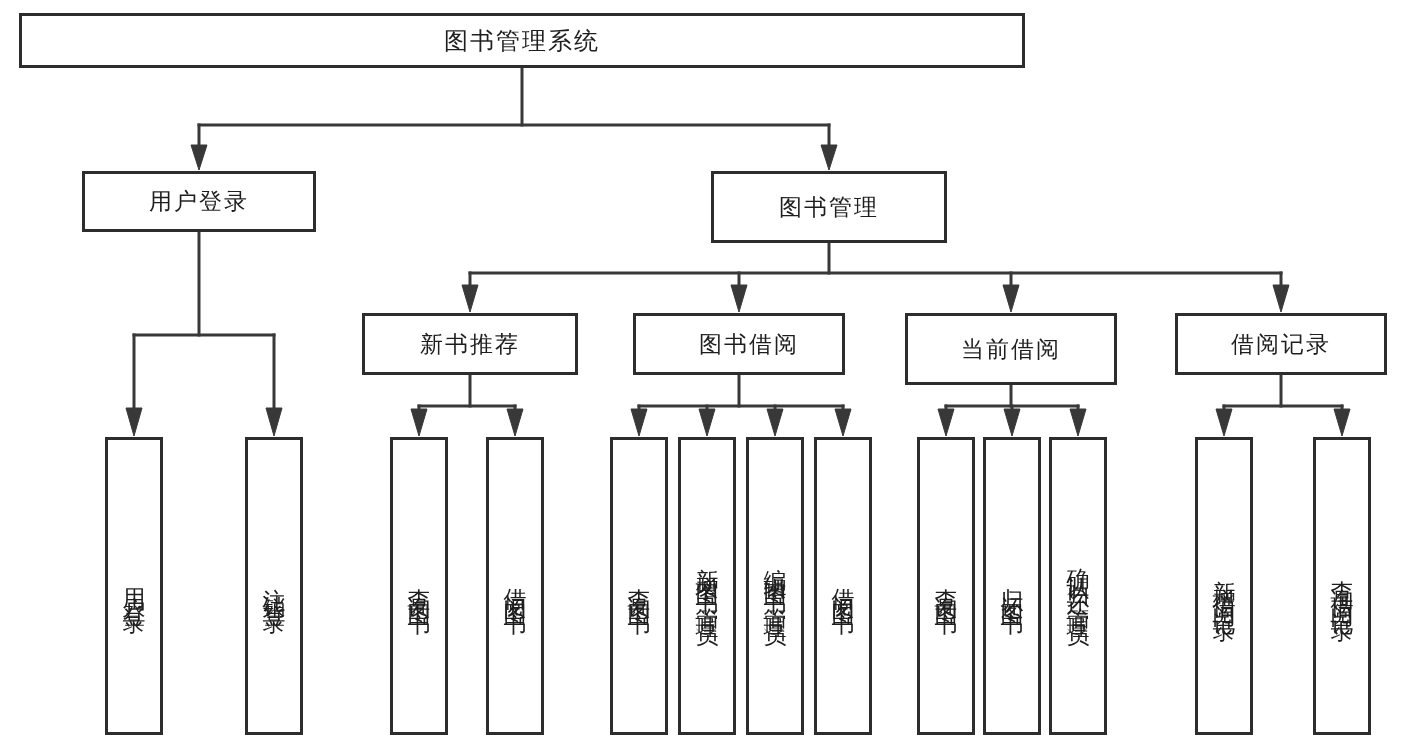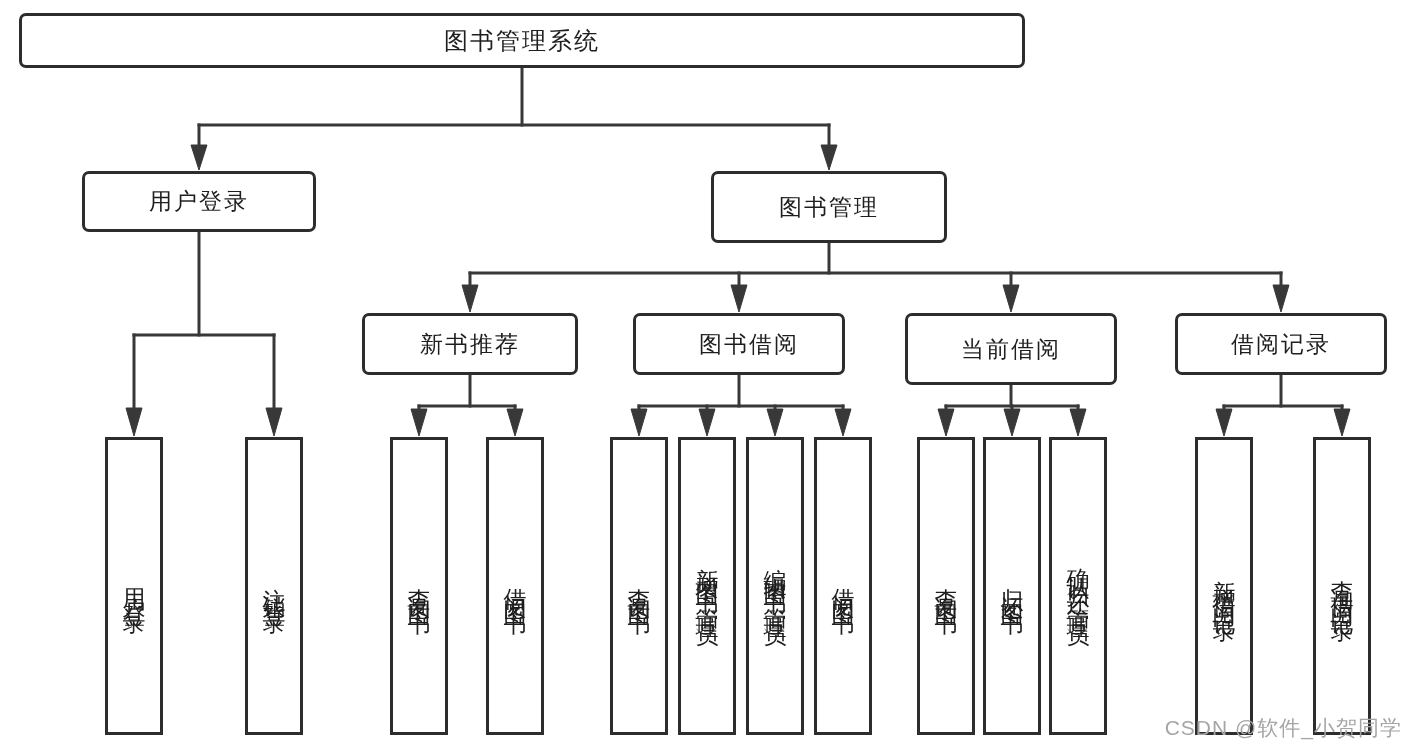--- a/index.html
+++ b/index.html
@@ -7,21 +7,21 @@
     position:relative;width:1405px;height:747px;background:#ffffff;
     font-family:"Liberation Sans","DejaVu Sans",sans-serif;color:#1e1e1e;overflow:hidden;
   }
   .connector-layer{position:absolute;left:0;top:0;width:1405px;height:747px;}
   .connector-layer line{stroke:#383838;stroke-width:3;stroke-linecap:square;}
   .connector-layer polygon{fill:#383838;stroke:#383838;}
   .box{
     position:absolute;box-sizing:border-box;border:3px solid #2d2d2d;background:#ffffff;
     display:flex;align-items:center;justify-content:center;
   }
-  .hbox{font-size:23px;letter-spacing:2px;border-radius:7px;}
+  .hbox{font-size:23px;letter-spacing:2px;}
   .root{font-size:24px;}
   .vbox{
     width:58px;height:298px;top:437px;
     writing-mode:vertical-rl;text-orientation:mixed;
     font-size:23px;letter-spacing:8px;line-height:1;text-align:center;
   }
   .watermark{
     position:absolute;right:3px;bottom:5px;
     font-size:21px;color:#a5a5a5;letter-spacing:1px;white-space:nowrap;
   }
@@ -128,15 +128,14 @@
   <div class="box vbox" style="left:746px;">编辑图书（管理员）</div>
   <div class="box vbox" style="left:814px;">借阅图书</div>
 
   <div class="box vbox" style="left:917px;">查询图书</div>
   <div class="box vbox" style="left:983px;">归还图书</div>
   <div class="box vbox" style="left:1049px;">确认归还（管理员）</div>
 
   <div class="box vbox" style="left:1195px;">新增借阅记录</div>
   <div class="box vbox" style="left:1313px;">查询借阅记录</div>
 
-  <div class="watermark">CSDN @软件_小贺同学</div>
 
 </div>
 
 </body></html>

